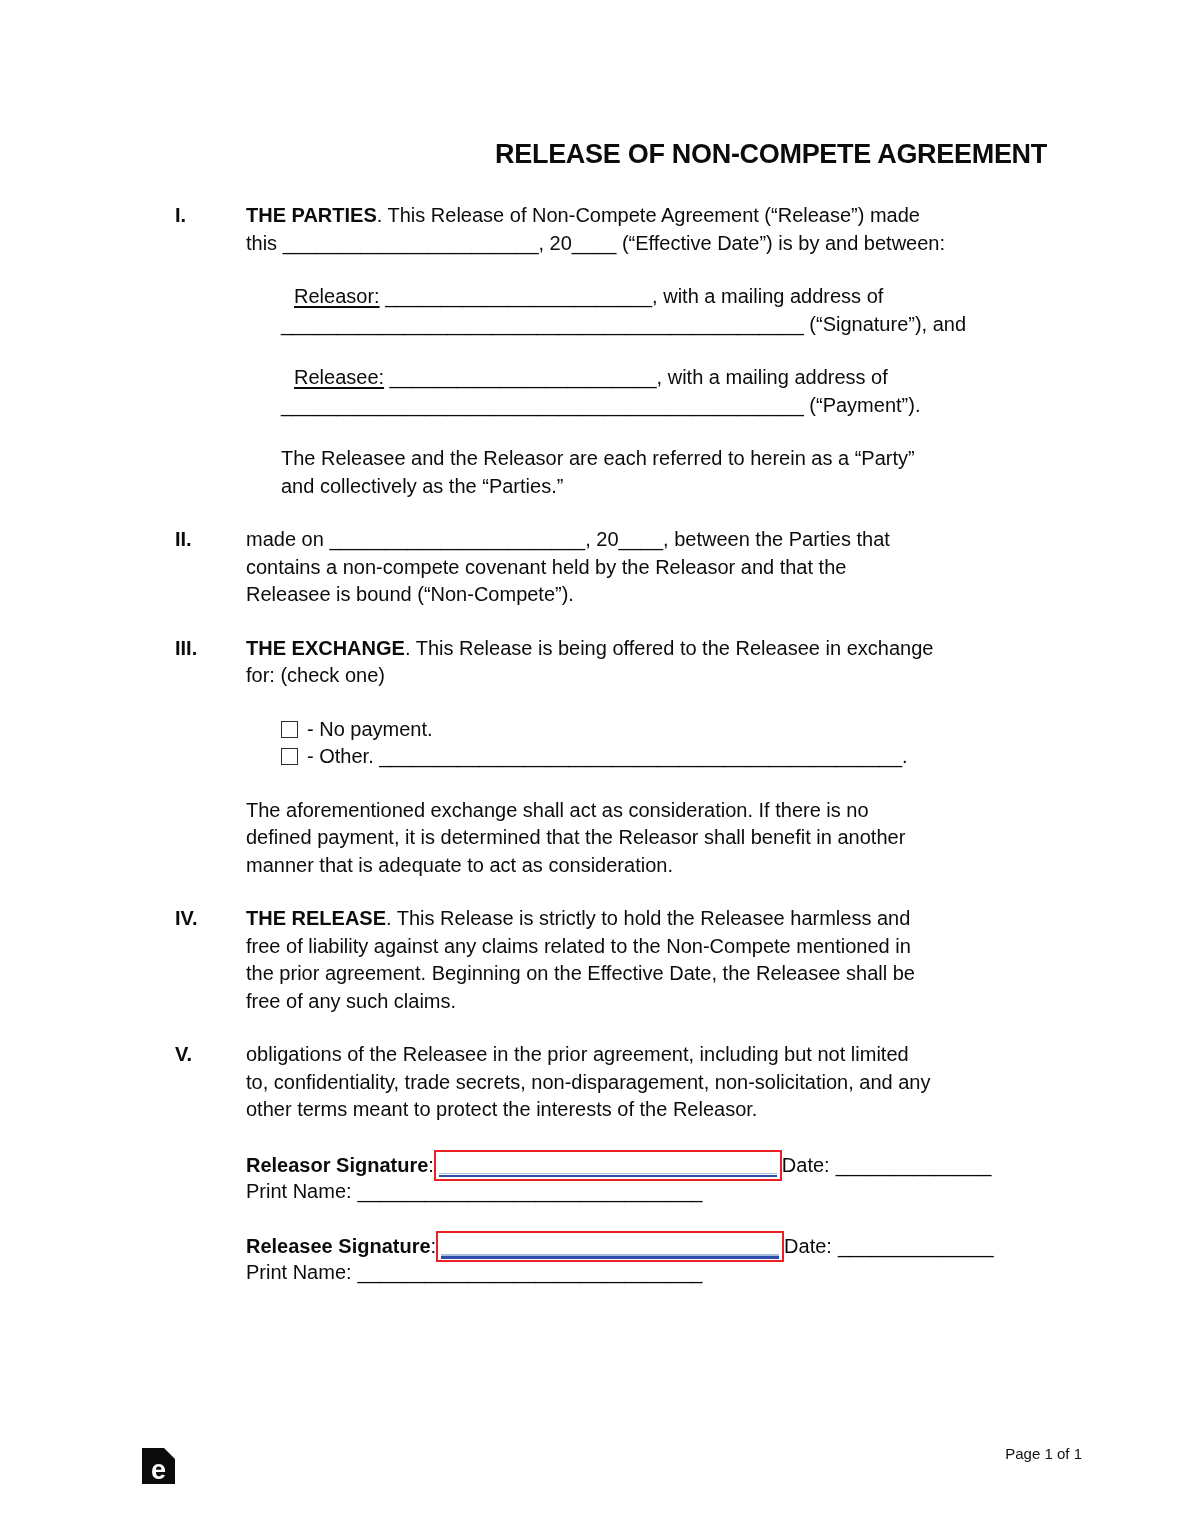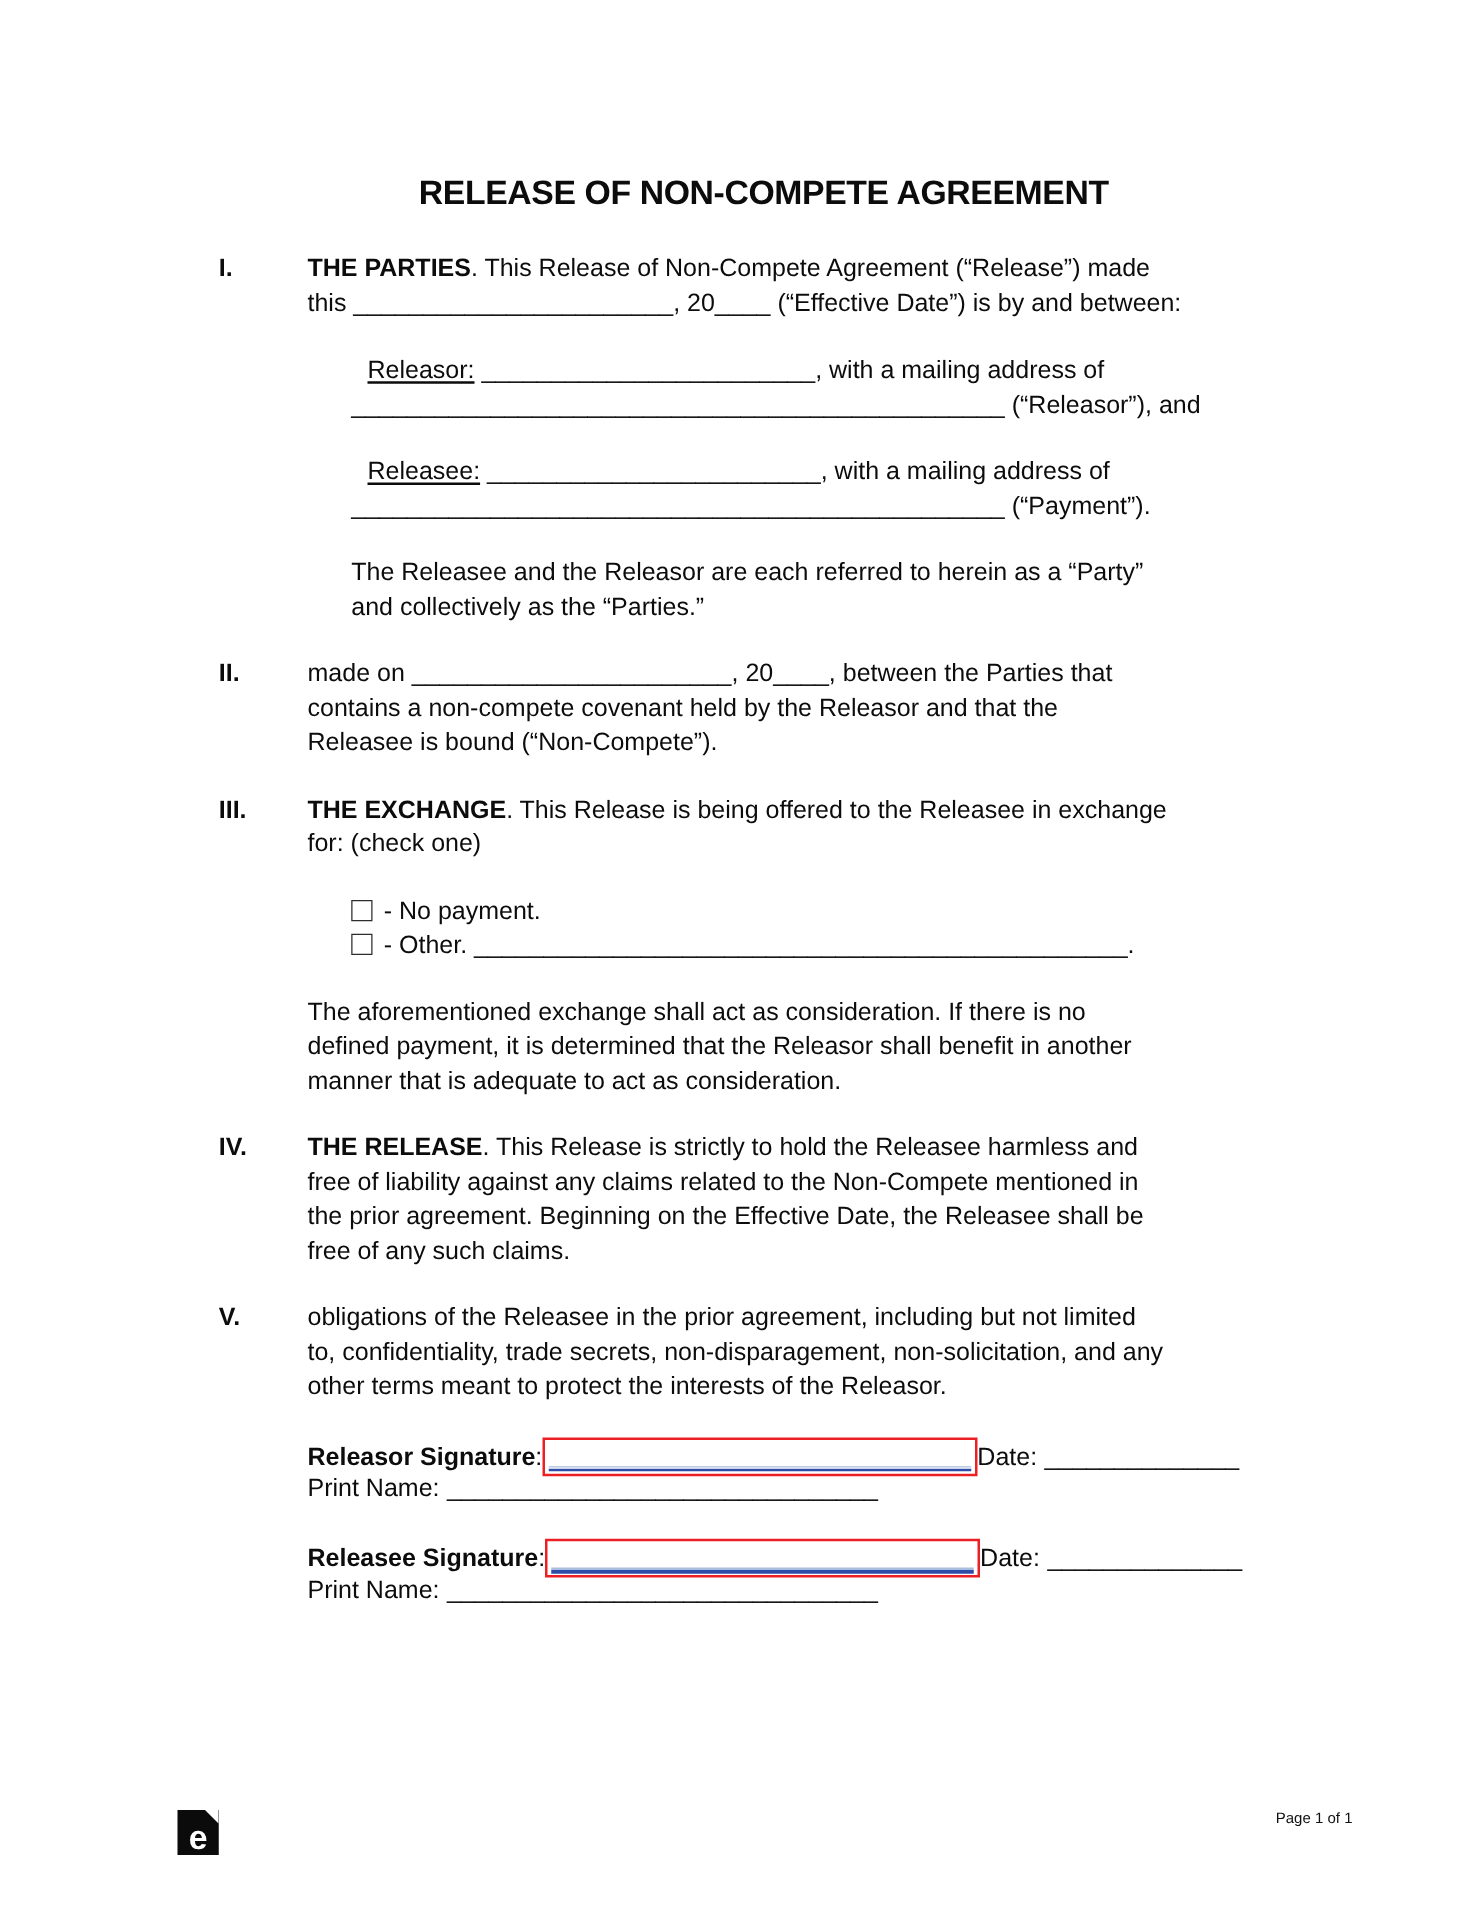--- a/index.html
+++ b/index.html
@@ -9,21 +9,21 @@
     height: 1536px;
     background: #ffffff;
     box-sizing: border-box;
     padding: 136px 140px 0 175px;
     font-family: "Liberation Sans", "DejaVu Sans", sans-serif;
     font-size: 20px;
     color: #0c0c0c;
     overflow: hidden;
   }
   .doc-title {
-    text-align: center;
+    text-align: right;
     font-weight: bold;
     font-size: 27px;
     letter-spacing: -0.3px;
     line-height: 36px;
     margin-bottom: 30px;
     white-space: nowrap;
   }
   .blk { margin-bottom: 26px; }
   .sec { display: flex; }
   .num { width: 71px; flex: none; font-weight: bold; line-height: 27.5px; }
@@ -80,42 +80,42 @@
   }
   .logo-e {
     color: #ffffff;
     font-weight: bold;
     font-size: 27px;
     line-height: 44px;
     font-family: "Liberation Sans", sans-serif;
   }
   .footer-page {
     position: absolute; right: 105px; top: 1443px;
-    font-size: 12px; line-height: 22px;
+    font-size: 15px; line-height: 22px;
     color: #111111;
   }
 </style>
 </head>
 <body>
 
 <div class="page">
 
   <div class="doc-title">RELEASE OF NON-COMPETE AGREEMENT</div>
 
   <div class="sec blk">
     <div class="num">I.</div>
     <div class="bod">
       <div class="ln"><b>THE PARTIES</b><span>. This Release of Non-Compete Agreement (“Release”) made</span></div>
       <div class="ln">this _______________________, 20____ (“Effective Date”) is by and between:</div>
     </div>
   </div>
 
   <div class="indent blk">
     <div class="ln"><span class="u">Releasor:</span><span> ________________________, with a mailing address of</span></div>
-    <div class="ln">_______________________________________________ (“Releasor”), and</div>
+    <div class="ln">_______________________________________________ (“Signature”), and</div>
   </div>
 
   <div class="indent blk">
     <div class="ln"><span class="u">Releasee:</span><span> ________________________, with a mailing address of</span></div>
     <div class="ln">_______________________________________________ (“Payment”).</div>
   </div>
 
   <div class="indent blk">
     <div class="ln">The Releasee and the Releasor are each referred to herein as a “Party”</div>
     <div class="ln">and collectively as the “Parties.”</div>

